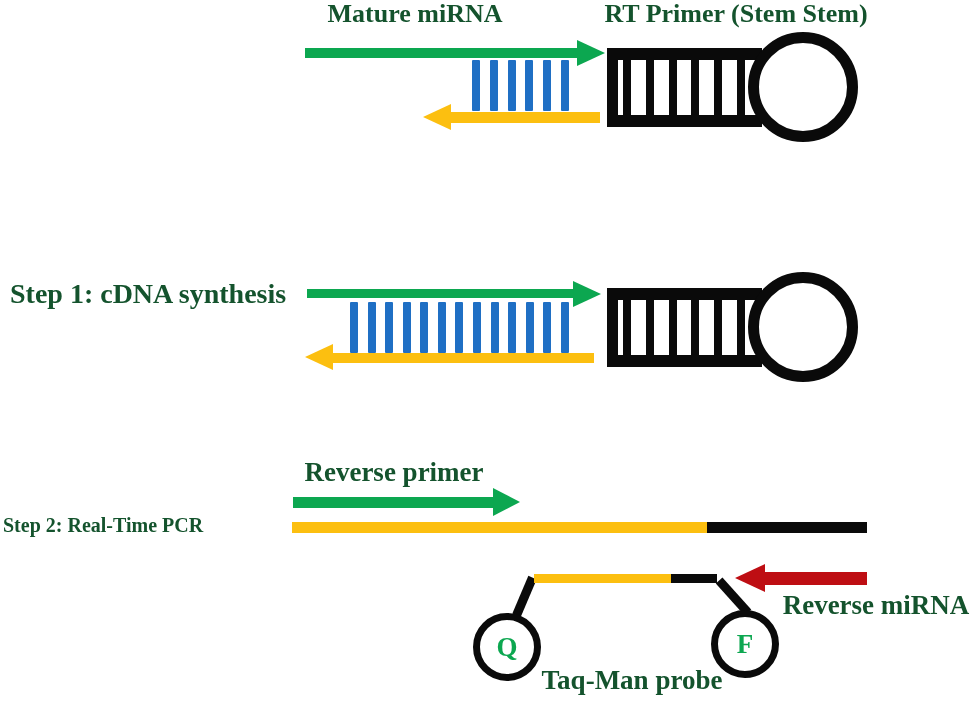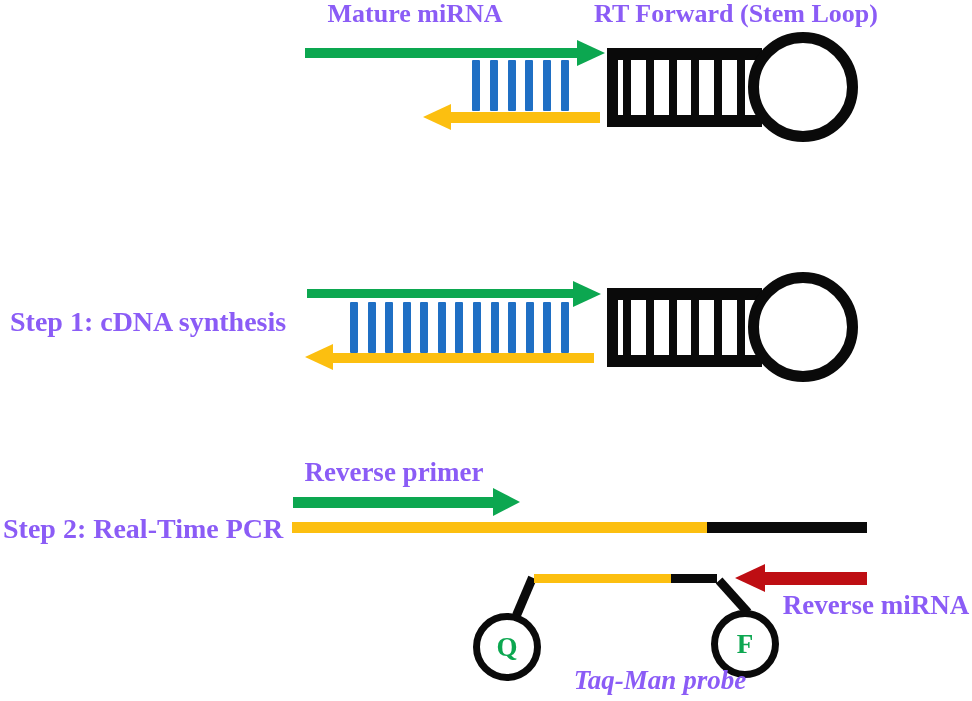--- a/index.html
+++ b/index.html
@@ -1,18 +1,18 @@
 <!DOCTYPE html>
 <html style="--green: #0CA750; --blue: #1F6FC4; --yellow: #FCBF10; --red: #BE0E13; --black: #0A0A0A;"><head>
 <meta charset="utf-8">
 <style>
   html,body{margin:0;padding:0;background:#fff;}
   #canvas{position:relative;width:972px;height:701px;background:#fff;overflow:hidden;
           font-family:"Liberation Serif","DejaVu Serif",serif;}
-  .lbl{position:absolute;font-weight:bold;color:#8b5cf6;white-space:nowrap;line-height:1.1;}
+  .lbl{position:absolute;font-weight:bold;color:#14532d;white-space:nowrap;line-height:1.1;}
   .ctr{transform:translateX(-50%);}
   .shaft{position:absolute;}
   .green-bg{background:var(--green);}
   .yellow-bg{background:var(--yellow);}
   .black-bg{background:var(--black);}
   .red-bg{background:var(--red);}
   .head{position:absolute;width:0;height:0;border-top:13px solid transparent;border-bottom:13px solid transparent;}
   .head.right{border-left:28px solid var(--green);}
   .head.left{border-right:28px solid var(--yellow);}
   .bonds{position:absolute;display:flex;justify-content:space-between;}
@@ -31,52 +31,52 @@
   
   #lbl-mature{left:415px;top:0;font-size:26px;}
   #lbl-rt{left:736px;top:0;font-size:26px;}
   #s1-green-shaft{left:305px;top:48px;width:272px;height:10px;}
   #s1-green-head{left:577px;top:40px;}
   #s1-bonds{left:472px;top:60px;width:97px;height:51px;}
   #s1-yellow-head{left:423px;top:104px;}
   #s1-yellow-shaft{left:451px;top:112px;width:149px;height:11px;}
   #sl1{left:607px;top:48px;}
   
-  #lbl-step1{left:10px;top:279px;font-size:28px;margin-top:28px;}
+  #lbl-step1{left:10px;top:279px;font-size:28px;}
   #s2-green-shaft{left:307px;top:289px;width:266px;height:9px;}
   #s2-green-head{left:573px;top:281px;}
   #s2-bonds{left:350px;top:302px;width:219px;height:51px;}
   #s2-yellow-head{left:305px;top:344px;}
   #s2-yellow-shaft{left:333px;top:353px;width:261px;height:10px;}
   #sl2{left:607px;top:288px;}
   
   #lbl-forward{left:394px;top:458px;font-size:27px;}
   #s3-fwd-shaft{left:293px;top:497px;width:200px;height:11px;}
   #s3-fwd-head{left:493px;top:488px;border-top-width:14px;border-bottom-width:14px;border-left-width:27px;}
-  #lbl-step2{left:3px;top:514px;font-size:28px;}
+  #lbl-step2{left:3px;top:514px;font-size:20px;}
   #s3-tmpl-yellow{left:292px;top:522px;width:415px;height:11px;}
   #s3-tmpl-black{left:707px;top:522px;width:160px;height:11px;}
   #q-arm{left:520px;top:576px;transform:rotate(23deg);}
   #f-arm{left:729px;top:575px;height:43px;transform:rotate(-42deg);}
   #probe-yellow{left:534px;top:574px;width:137px;height:9px;}
   #probe-black{left:671px;top:574px;width:46px;height:9px;}
   #red-head{left:735px;top:564px;border-top:14px solid transparent;border-bottom:14px solid transparent;border-right:30px solid var(--red);}
   #red-shaft{left:763px;top:572px;width:104px;height:13px;}
   #lbl-reverse{left:876px;top:591px;font-size:27px;}
   #q-circle{left:473px;top:613px;}
   #f-circle{left:711px;top:610px;}
-  #lbl-taqman{left:660px;top:666px;font-size:27px;font-style:italic;}
+  #lbl-taqman{left:632px;top:666px;font-size:27px;}
 </style>
 </head>
 <body>
 
 <div id="canvas">
 
   <div class="lbl ctr" id="lbl-mature">Mature miRNA</div>
-  <div class="lbl ctr" id="lbl-rt">RT Forward (Stem Loop)</div>
+  <div class="lbl ctr" id="lbl-rt">RT Primer (Stem Stem)</div>
 
   <div class="shaft green-bg" id="s1-green-shaft"></div>
   <div class="head right" id="s1-green-head"></div>
   <div class="bonds" id="s1-bonds">
       <div class="bond"></div>
       <div class="bond"></div>
       <div class="bond"></div>
       <div class="bond"></div>
       <div class="bond"></div>
       <div class="bond"></div>

